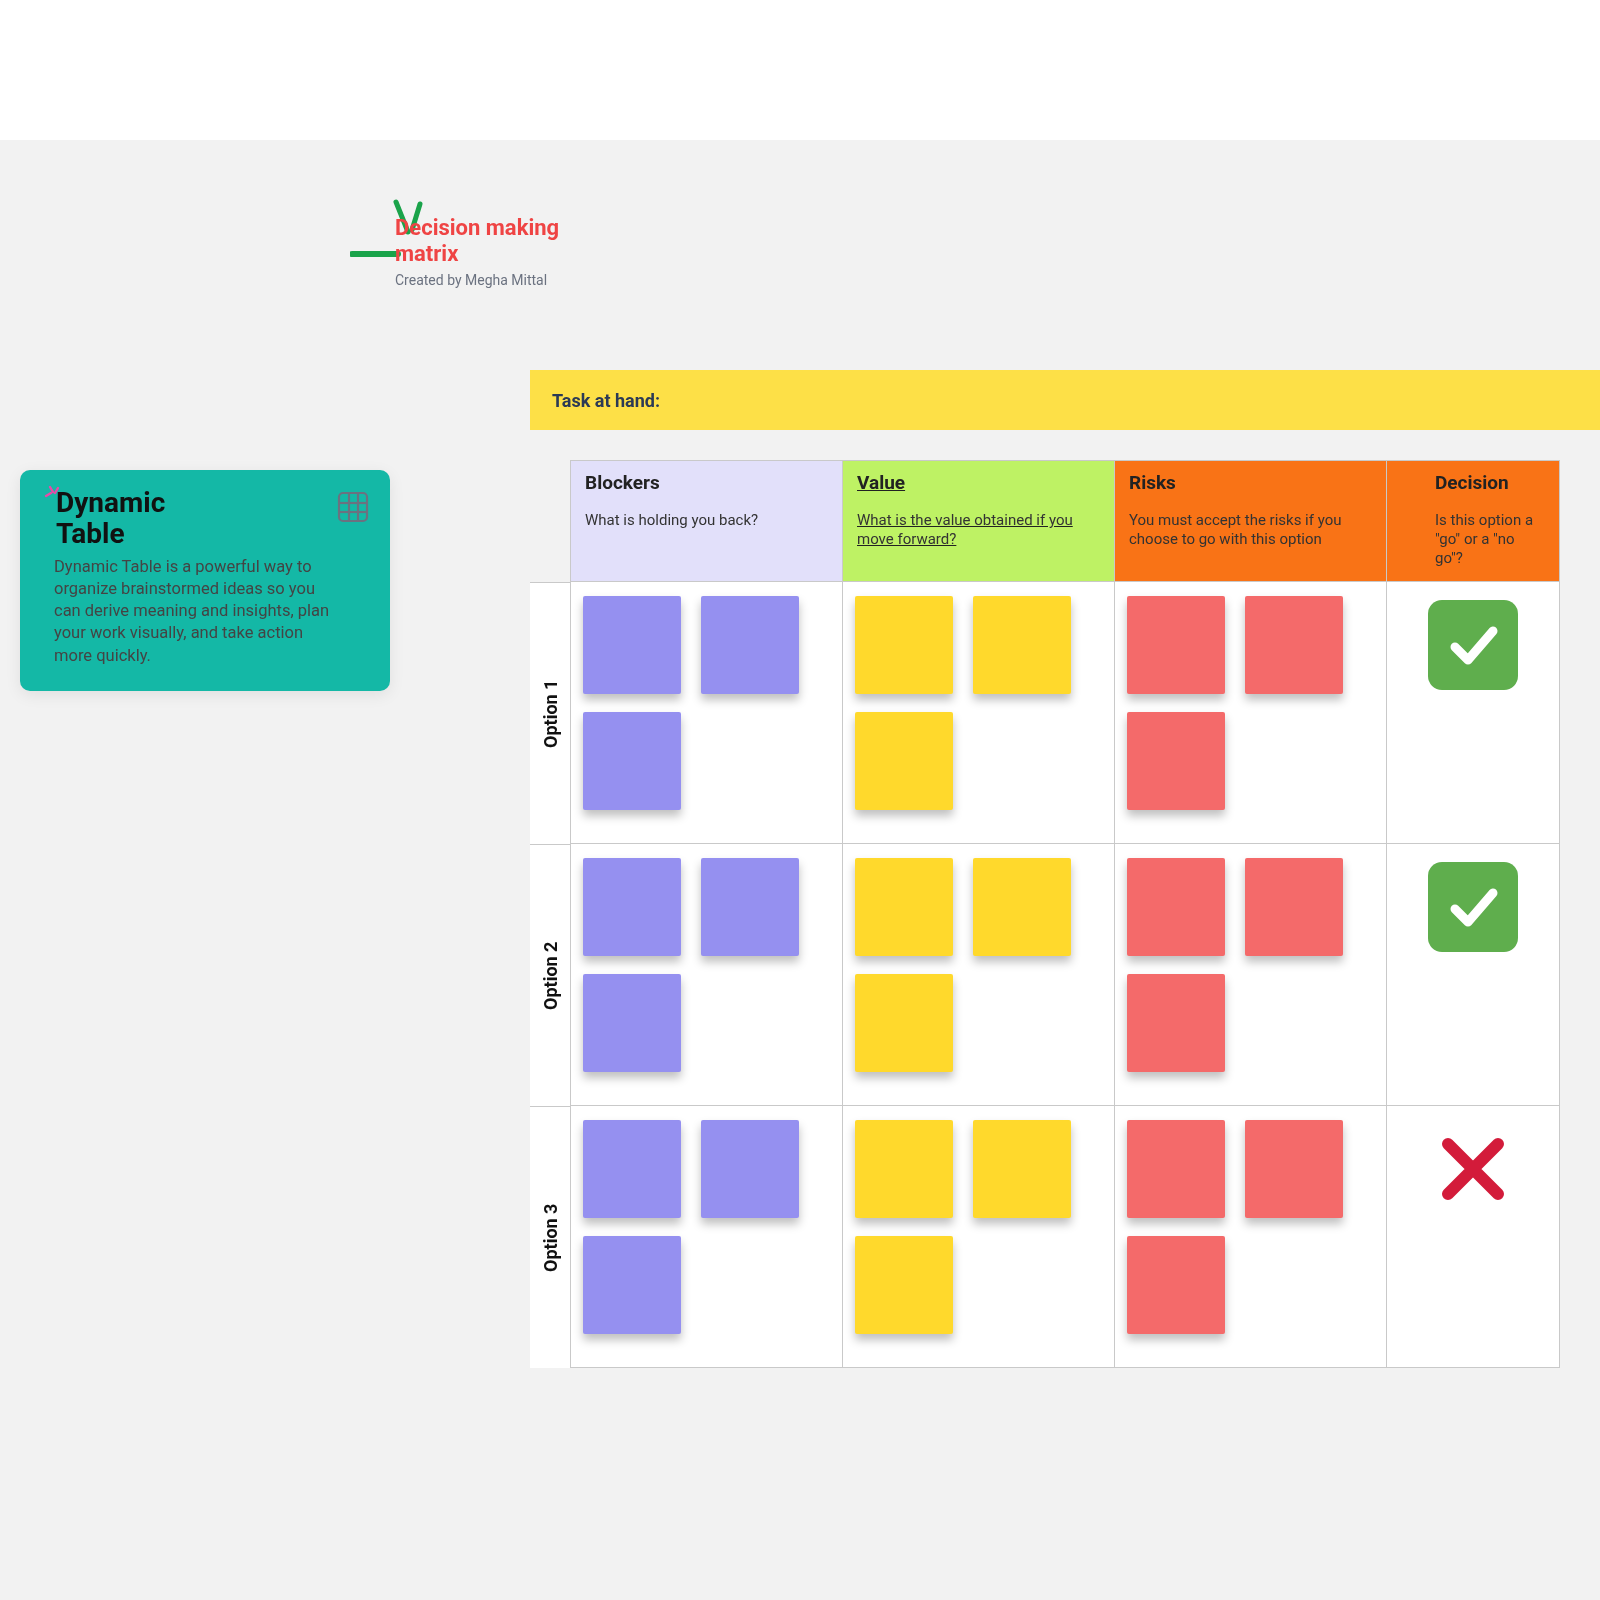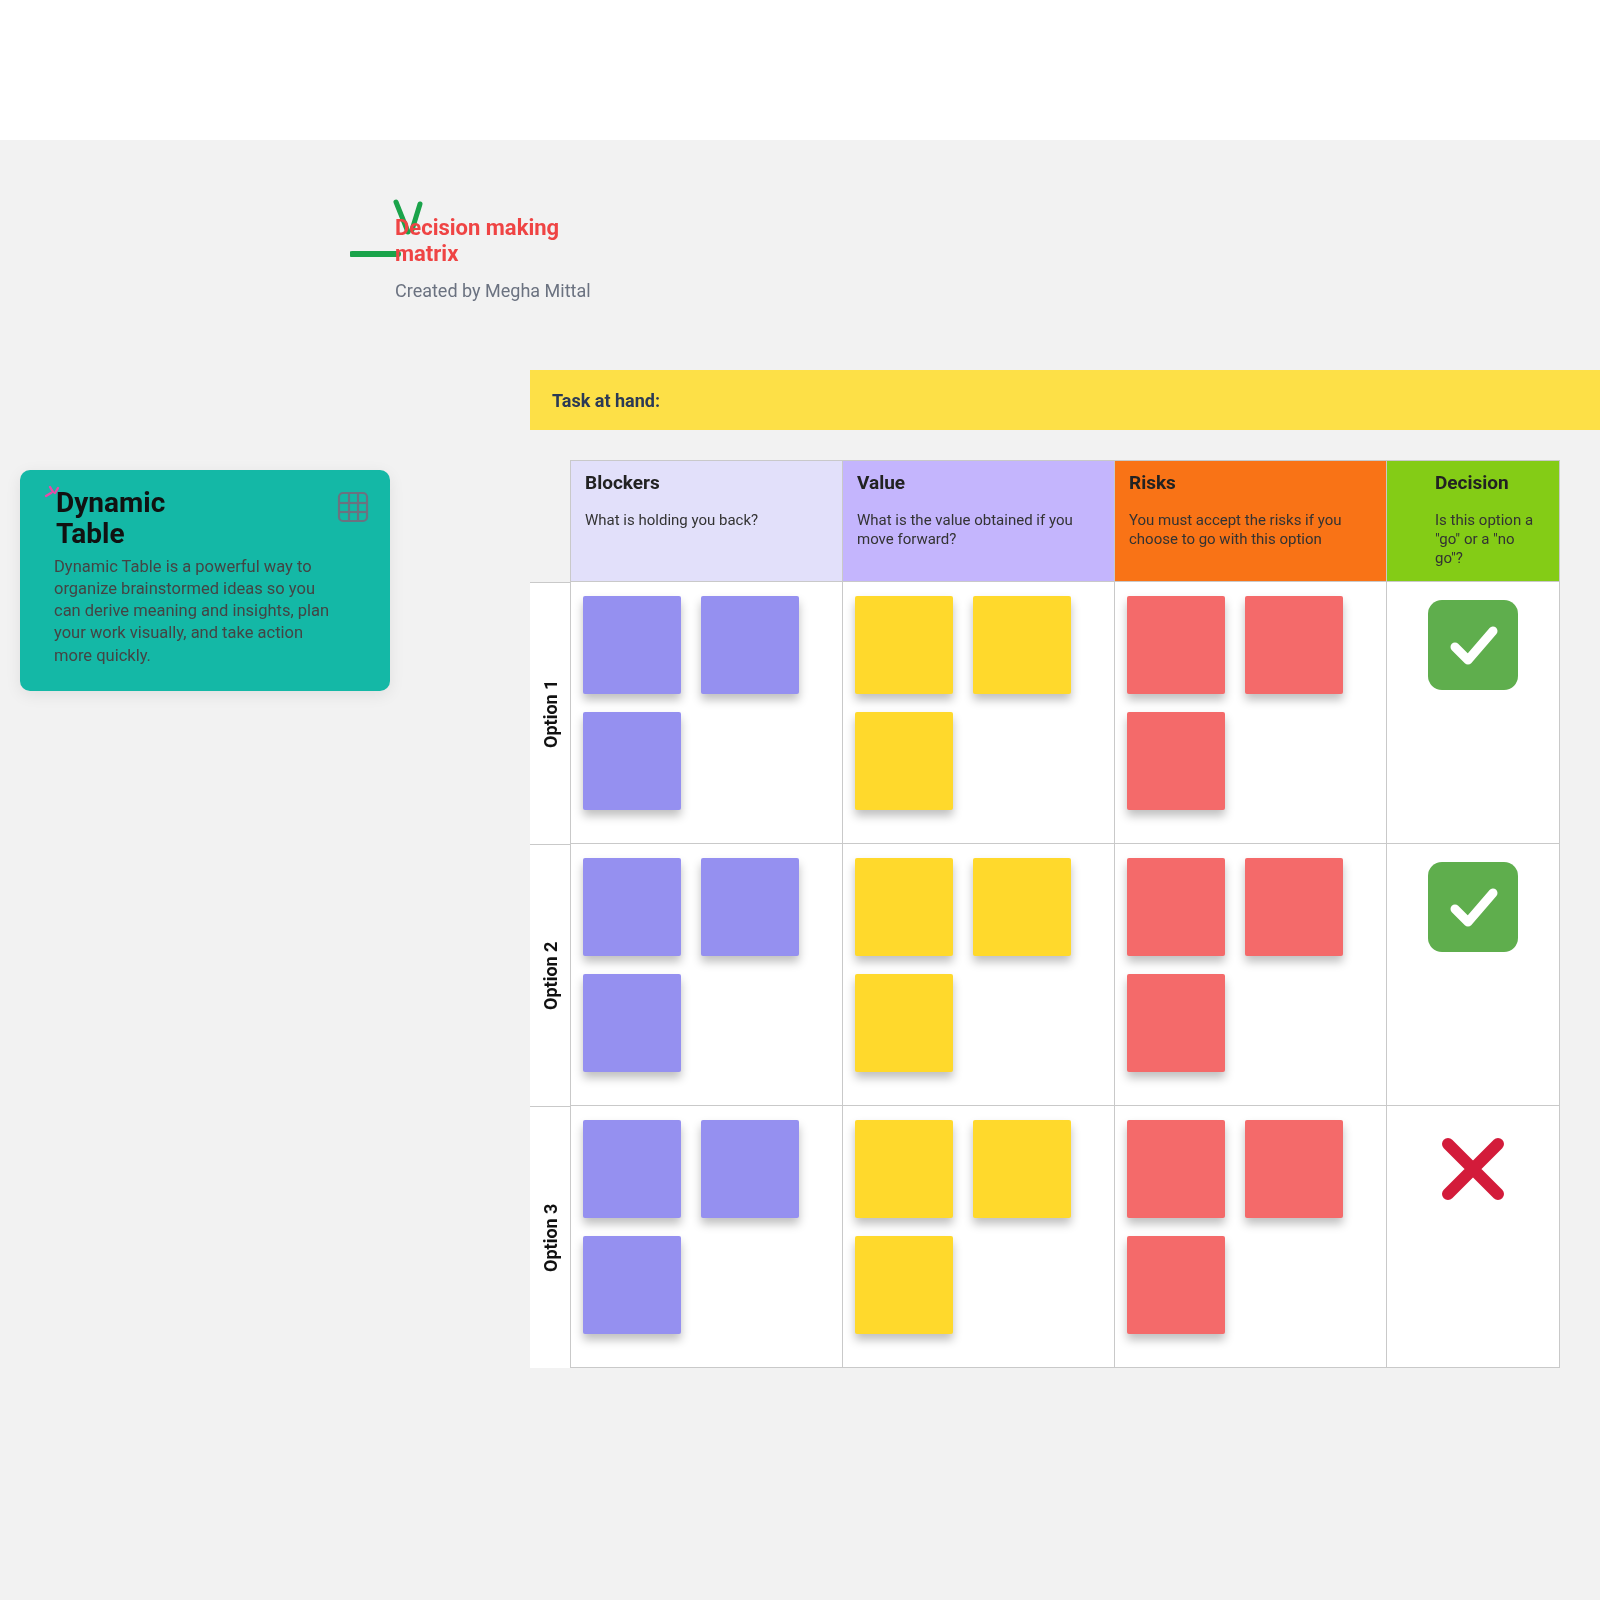--- a/index.html
+++ b/index.html
@@ -30,23 +30,23 @@
     left: 395px;
   }
   .header-title {
     font-size: 22px;
     font-weight: 700;
     color: #ef4444;
     line-height: 1.2;
     max-width: 220px;
   }
   .header-sub {
-    font-size: 18px;
+    font-size: 14px;
     color: #6b7280;
-    margin-top: 12px;
+    margin-top: 4px;
   }
   .accent {
     position: absolute;
     pointer-events: none;
   }
 
   
   .info-card {
     position: absolute;
     top: 470px;
@@ -122,23 +122,23 @@
   .colhead {
     border: 1px solid #c9c9c9;
     border-right: none;
     padding: 10px 14px 14px 14px;
     min-height: 92px;
   }
   .colhead:last-child { border-right: 1px solid #c9c9c9; }
   .colhead .ch-title { font-size: 19px; font-weight: 700; margin-bottom: 17px; }
   .colhead .ch-sub   { font-size: 15px; line-height: 1.25; color: #333; }
   .w-blockers { width: 272px; flex: 0 0 272px; background:#e2e0fa; }
-  .w-value    { width: 272px; flex: 0 0 272px; background:#c4b5fd; }
+  .w-value    { width: 272px; flex: 0 0 272px; background:#bef264;text-decoration:underline; }
   .w-risks    { width: 272px; flex: 0 0 272px; background:#f97316; }
-  .w-decision { width: 174px; flex: 0 0 174px; background:#84cc16;padding-left:48px; }
+  .w-decision { width: 174px; flex: 0 0 174px; background:#f97316;padding-left:48px; }
 
   .cell {
     background:#fff;
     border: 1px solid #c9c9c9;
     border-top: none;
     border-right: none;
     min-height: 262px;
     padding: 14px 12px;
     display:flex;
     flex-wrap:wrap;

